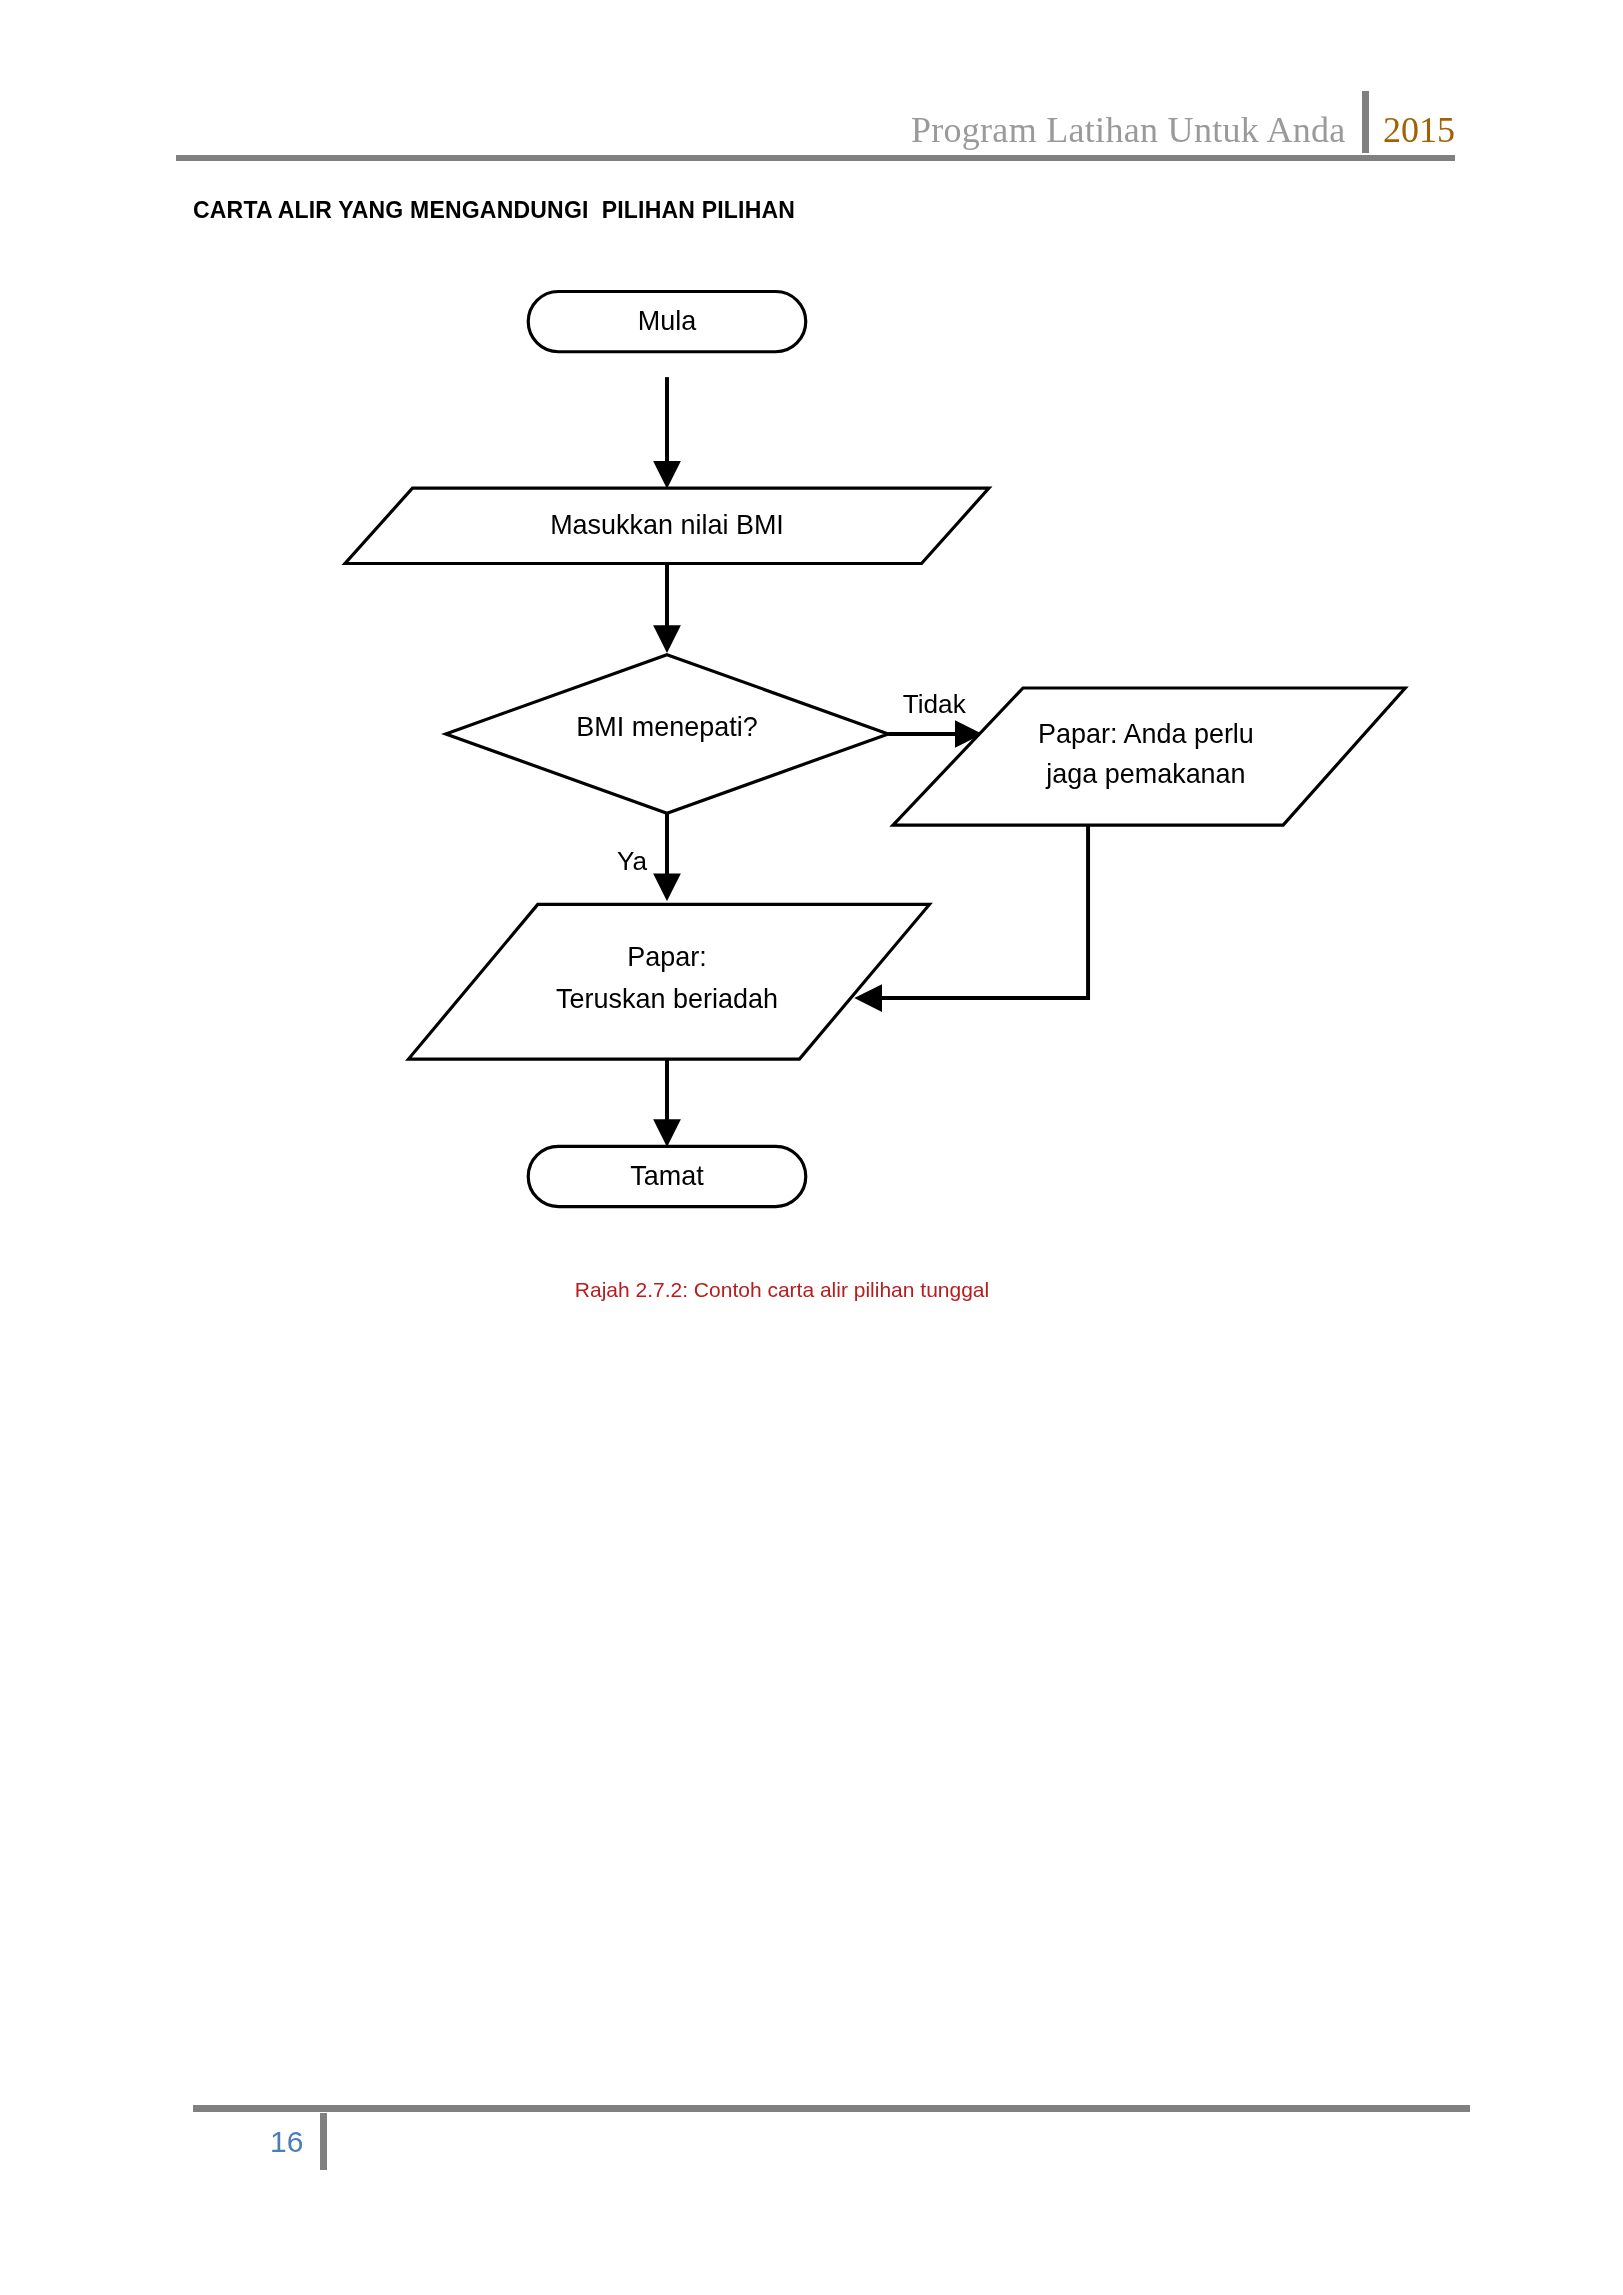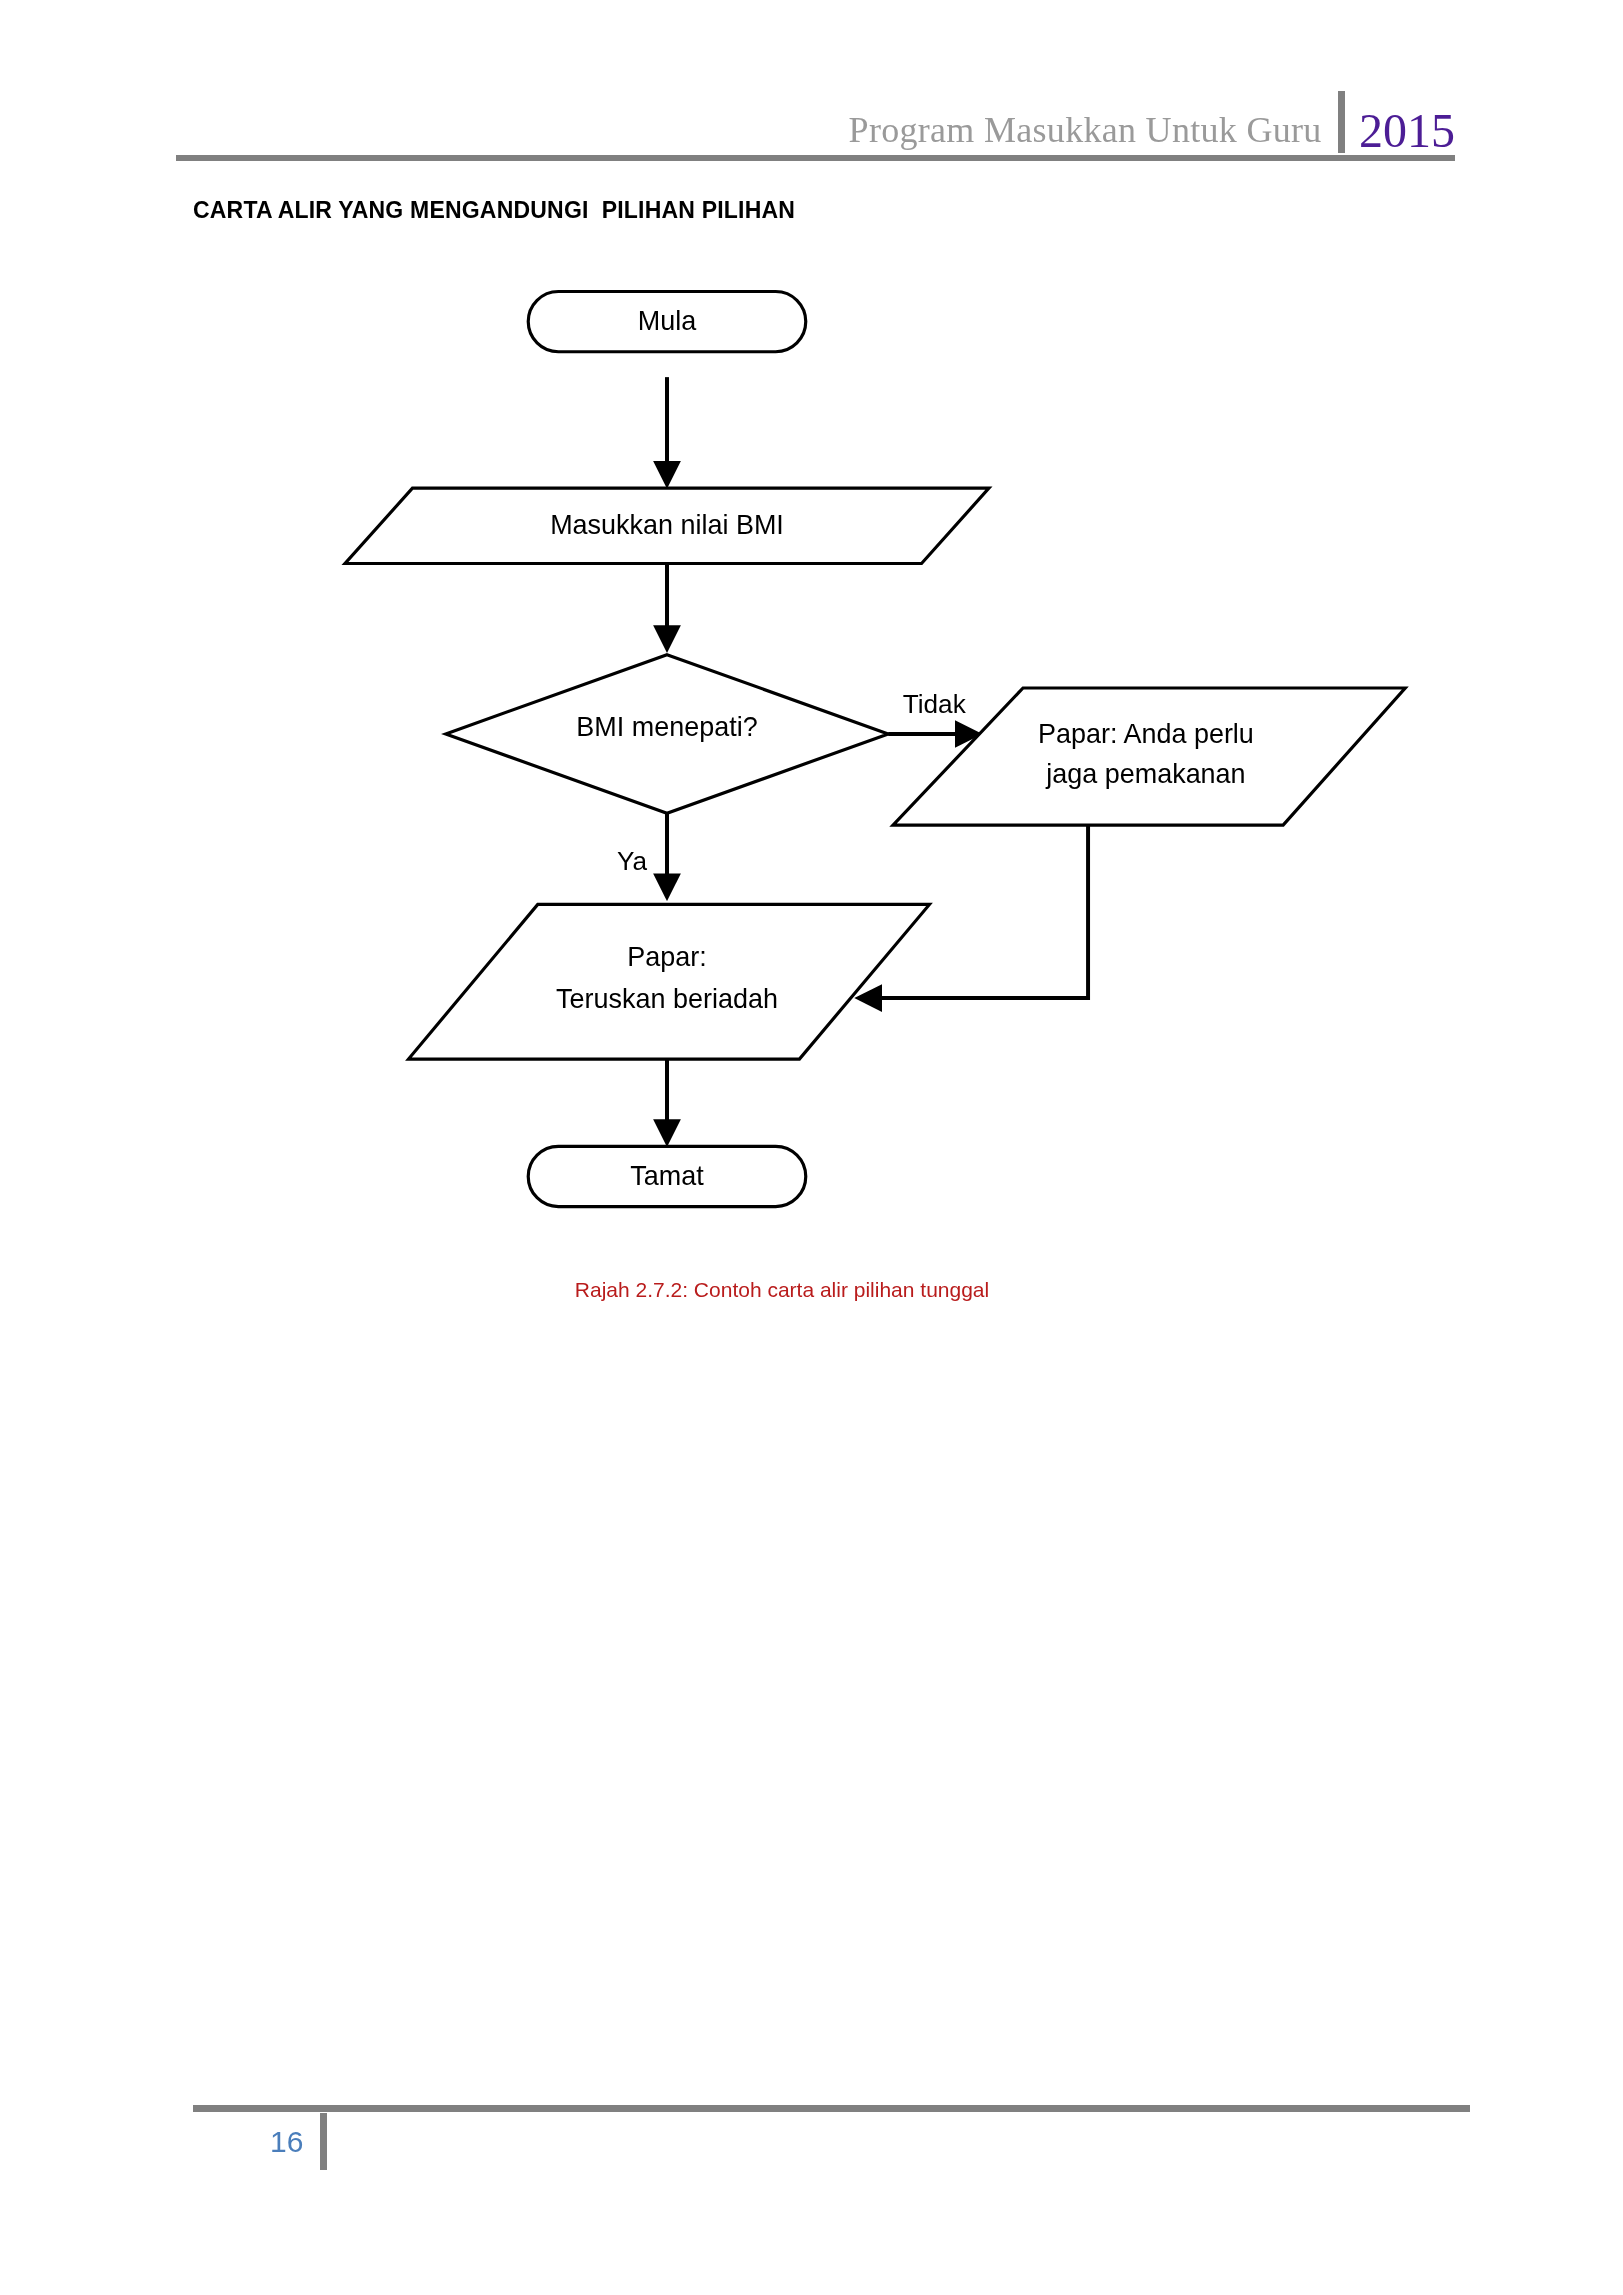--- a/index.html
+++ b/index.html
@@ -47,22 +47,22 @@
   .header-sep {
     width: 7.1px;
     height: 62px;
     background: #808080;
     margin: 0 14.3px 0 16px;
     align-self: flex-start;
     margin-top: -3.2px;
   }
   .header-year {
     font-family: "Liberation Serif", serif;
-    font-size: 48px;
-    color: #4c1d95;
+    font-size: 36px;
+    color: #a16207;
     line-height: 41px;
     white-space: nowrap;
   }
   .header-rule {
     position: absolute;
     left: 176px;
     top: 155px;
     width: 1279px;
     height: 6.3px;
     background: #808080;
@@ -175,21 +175,21 @@
     letter-spacing: 0.2px;
   }
 </style>
 </head>
 <body>
 
 <div class="page">
 
   <div class="page-header">
     <div class="header-text-row">
-      <span class="header-title">Program Masukkan Untuk Guru</span>
+      <span class="header-title">Program Latihan Untuk Anda</span>
       <span class="header-sep"></span>
       <span class="header-year">2015</span>
     </div>
     <div class="header-rule"></div>
   </div>
 
   <div class="section-title">CARTA ALIR YANG MENGANDUNGI  PILIHAN PILIHAN</div>
 
   <div class="flowchart">
     <svg width="1624" height="1047" viewBox="0 0 2048 1320" xmlns="http://www.w3.org/2000/svg">

